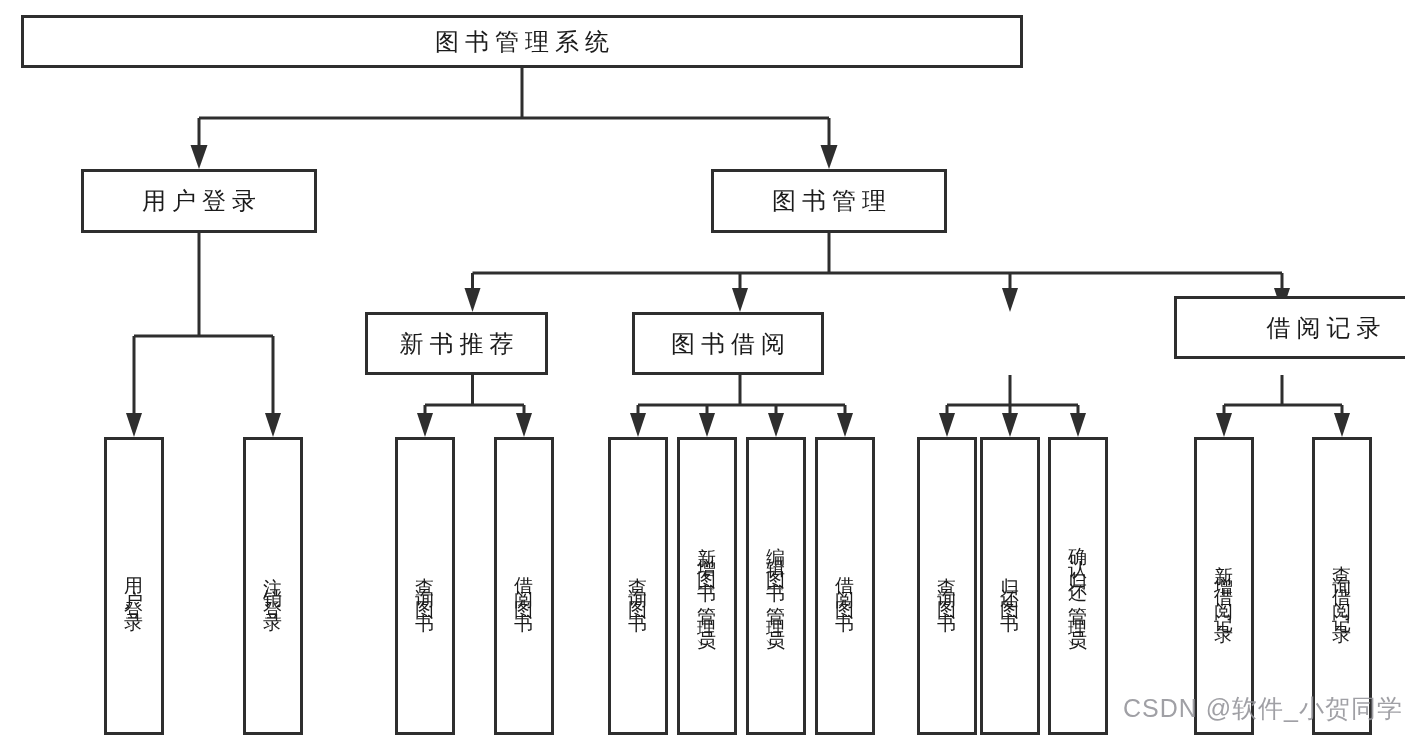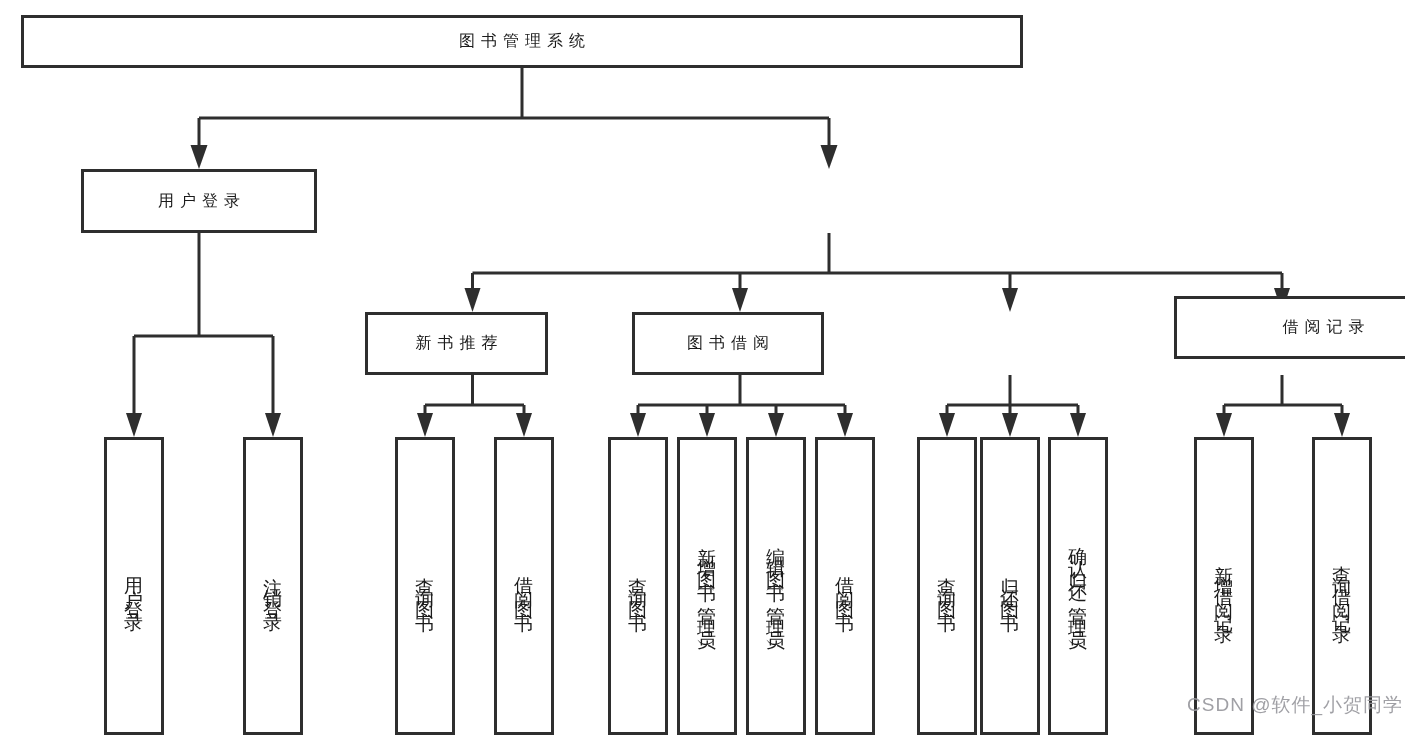--- a/index.html
+++ b/index.html
@@ -4,21 +4,21 @@
 <style>
   html,body{margin:0;padding:0;background:#ffffff;}
   .canvas{
     position:relative;width:1405px;height:747px;background:#ffffff;overflow:hidden;
     font-family:"Liberation Sans",sans-serif;
   }
   svg.edges{position:absolute;left:0;top:0;z-index:1;}
   .node{
     position:absolute;z-index:2;background:#ffffff;border:3px solid #2e2e2e;
     box-sizing:border-box;display:flex;align-items:center;justify-content:center;
-    font-size:16px;color:#1b1b1b;letter-spacing:6px;white-space:nowrap;
+    font-size:24px;color:#1b1b1b;letter-spacing:6px;white-space:nowrap;
     text-indent:6px; 
   }
   .leaf{
     writing-mode:vertical-rl;text-orientation:mixed;
     font-size:19px;letter-spacing:12px;text-indent:0;
     top:437px;width:60px;height:298px;line-height:1;
   }
   
   #n-root{left:21px;top:15px;width:1002px;height:53px;}
   #n-user-login{left:81px;top:169px;width:236px;height:64px;}
@@ -27,21 +27,21 @@
   #n-book-borrow{left:632px;top:312px;width:192px;height:63px;}
   #n-current-borrow{left:902px;top:312px;width:216px;height:63px;}
   #n-borrow-records{left:1174px;top:296px;width:256px;height:63px;padding-left:43px;}
   #l-a1{left:104px;} #l-a2{left:243px;}
   #l-b1{left:395px;} #l-b2{left:494px;}
   #l-c1{left:608px;} #l-c2{left:677px;} #l-c3{left:746px;} #l-c4{left:815px;}
   #l-d1{left:917px;} #l-d2{left:980px;} #l-d3{left:1048px;}
   #l-e1{left:1194px;} #l-e2{left:1312px;}
   .watermark{
     position:absolute;z-index:3;right:2px;top:692px;
-    font-size:19px;color:rgba(150,150,155,0.9);letter-spacing:1px;white-space:nowrap;
+    font-size:25px;color:rgba(150,150,155,0.9);letter-spacing:1px;white-space:nowrap;
   }
 </style>
 </head>
 <body>
 
 <div class="canvas">
 
   <svg class="edges" width="1405" height="747" viewBox="0 0 1405 747">
     <g stroke="#2e2e2e" stroke-width="3" fill="none">
       <path d="M522,68 V118 M199,118 H829 M199,118 V147 M829,118 V147"></path>
@@ -71,20 +71,21 @@
       <polygon points="1002,413 1018,413 1010,437"></polygon>
       <polygon points="1070,413 1086,413 1078,437"></polygon>
       <polygon points="1216,413 1232,413 1224,437"></polygon>
       <polygon points="1334,413 1350,413 1342,437"></polygon>
     </g>
   </svg>
 
   <div class="node" id="n-root">图书管理系统</div>
 
   <div class="node" id="n-user-login">用户登录</div>
+  <div class="node" id="n-book-mgmt">图书管理</div>
 
   <div class="node" id="n-new-book">新书推荐</div>
   <div class="node" id="n-book-borrow">图书借阅</div>
   <div class="node" id="n-borrow-records">借阅记录</div>
 
   <div class="node leaf" id="l-a1">用户登录</div>
   <div class="node leaf" id="l-a2">注销登录</div>
 
   <div class="node leaf" id="l-b1">查询图书</div>
   <div class="node leaf" id="l-b2">借阅图书</div>

